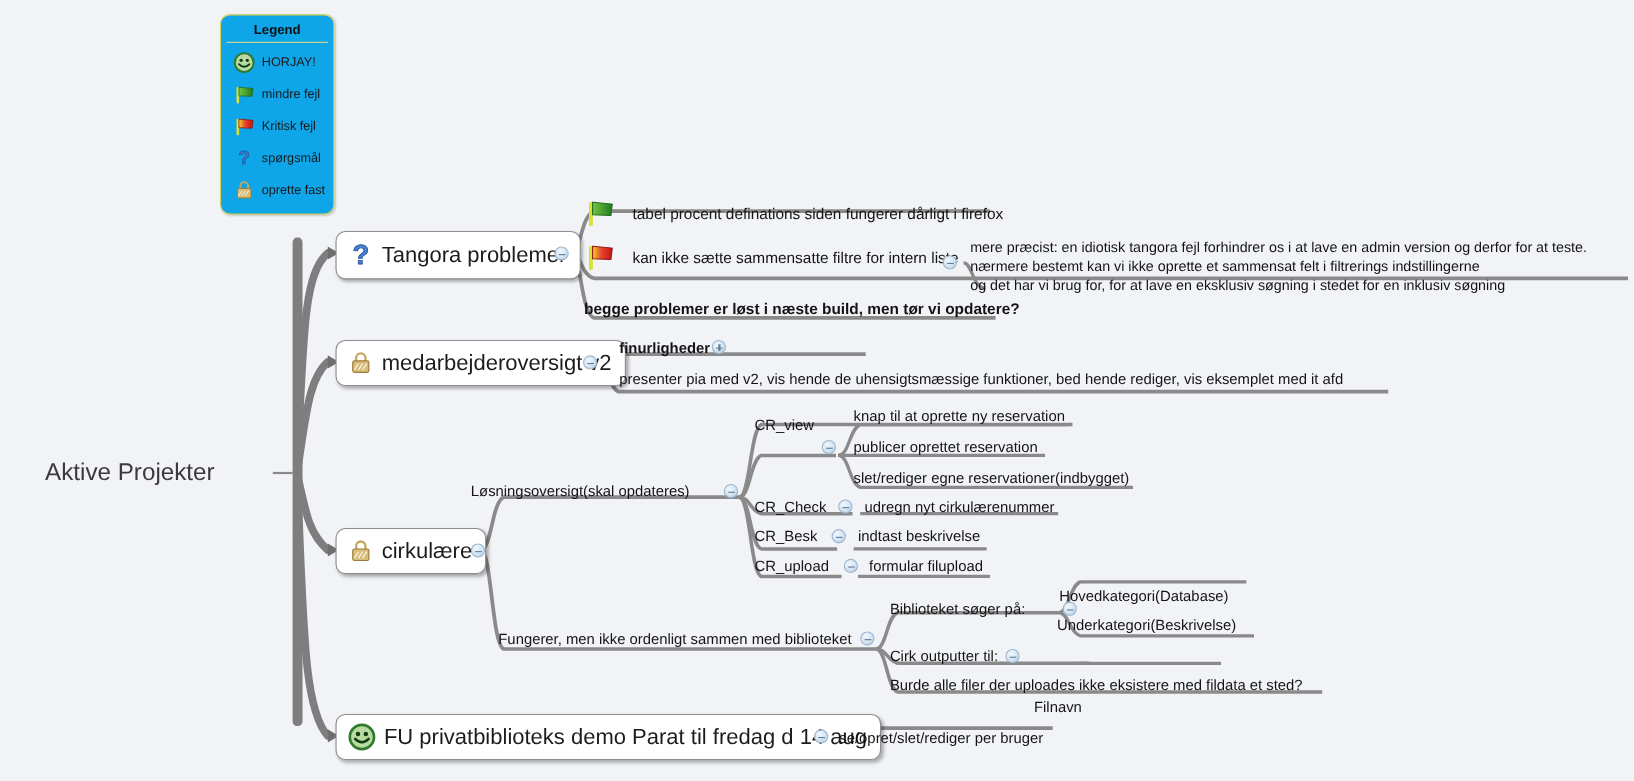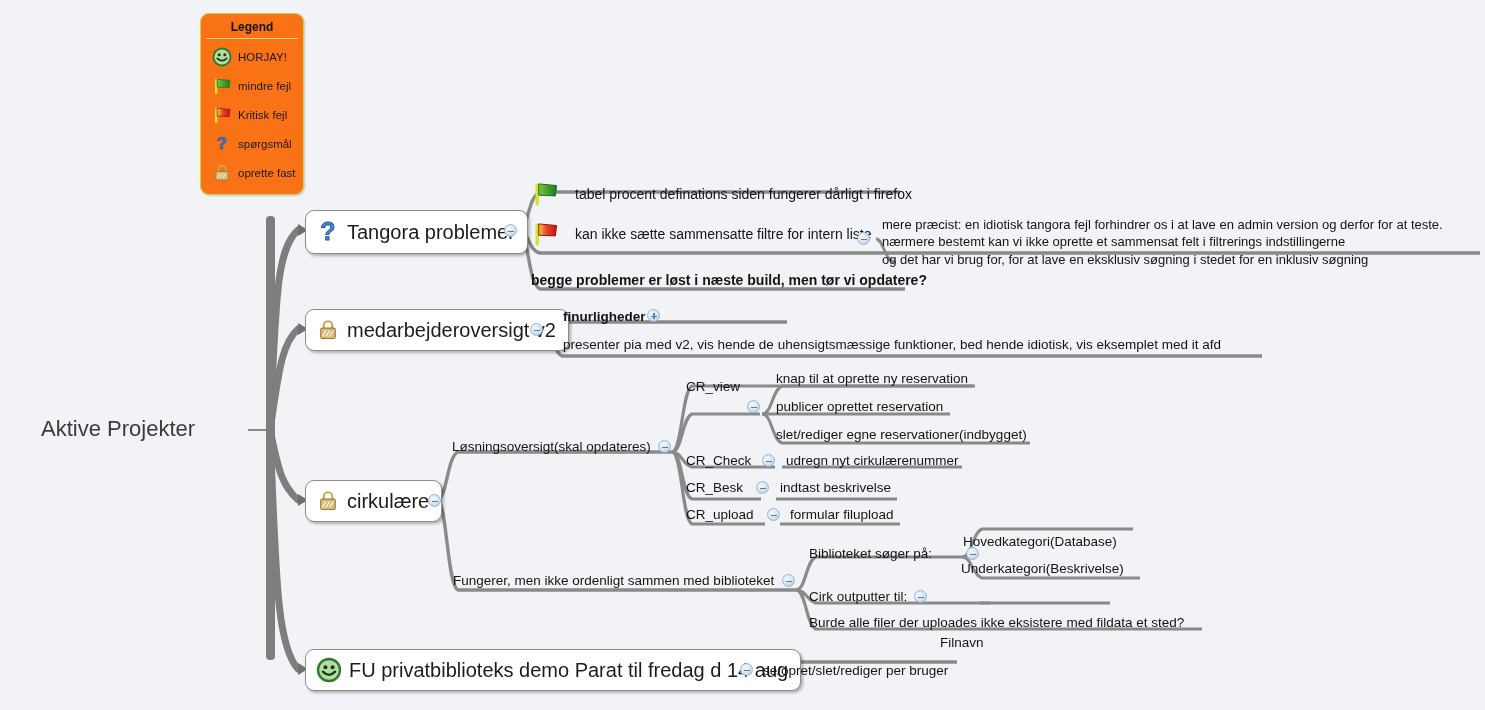--- a/index.html
+++ b/index.html
@@ -9,21 +9,21 @@
     font-family:"Liberation Sans", sans-serif;
     overflow:hidden;
     position:relative;
   }
   #canvas{position:absolute;inset:0;width:1485px;height:710px;}
   svg.edges{position:absolute;left:0;top:0;width:1485px;height:710px;pointer-events:none;}
 
   
   .legend{
     position:absolute;left:200px;top:13px;width:104px;
-    background:#f97316;border:1.5px solid #d6cf4a;border-radius:9px;
+    background:#0ea5e9;border:1.5px solid #d6cf4a;border-radius:9px;
     box-shadow:1px 1px 2px rgba(0,0,0,.18);
     padding:6px 5px 7px 5px;box-sizing:border-box;
   }
   .legend-title{
     text-align:center;font-weight:bold;font-size:12px;color:#111;
     padding-bottom:4px;margin-bottom:3px;border-bottom:1px solid #ddd68f;
   }
   .legend-row{display:flex;align-items:center;height:29px;gap:5px;padding-left:5px;}
   .legend-label{font-size:11.5px;color:#1a1a1a;white-space:nowrap;}
 
@@ -243,35 +243,35 @@
         <path d="M6 16.4 L9.2 11.5 M9.2 16.4 L12.4 11.5 M12.4 16.4 L15.4 11.5" stroke="#fff" stroke-width="0.95" opacity=".85"></path>
       </svg>
     </span>
     <span class="lbl">medarbejderoversigt v2</span>
   </div>
   <div class="bubble" style="left:530px;top:323px;"></div>
 
   <div class="leaf" style="left:563px;top:308px;font-weight:bold;">finurligheder</div>
   <div class="bubble plus" style="left:647px;top:309px;"></div>
 
-  <div class="leaf" style="left:563px;top:336px;">presenter pia med v2, vis hende de uhensigtsmæssige funktioner, bed hende idiotisk, vis eksemplet med it afd</div>
+  <div class="leaf" style="left:563px;top:336px;">presenter pia med v2, vis hende de uhensigtsmæssige funktioner, bed hende rediger, vis eksemplet med it afd</div>
 
   <div class="node" style="left:305px;top:480px;">
     <span class="ico">
       <svg width="26" height="28" viewBox="0 0 22 22">
         <path d="M7.4 9.5 V7.2 a3.6 3.6 0 0 1 7.2 0 V9.5" fill="none" stroke="#c7a75c" stroke-width="1.8"></path>
         <rect x="4.8" y="9.4" width="12.4" height="8.8" rx="1.4" fill="#d8bd78" stroke="#9b7c36" stroke-width="0.9"></rect>
         <path d="M6 16.4 L9.2 11.5 M9.2 16.4 L12.4 11.5 M12.4 16.4 L15.4 11.5" stroke="#fff" stroke-width="0.95" opacity=".85"></path>
       </svg>
     </span>
     <span class="lbl">cirkulære</span>
   </div>
   <div class="bubble" style="left:428px;top:494px;"></div>
 
-  <div class="leaf" style="left:452px;top:438px;text-align:right;">Løsningsoversigt(skal opdateres)</div>
+  <div class="leaf" style="left:428px;top:438px;text-align:right;">Løsningsoversigt(skal opdateres)</div>
   <div class="bubble" style="left:658px;top:440px;"></div>
 
   <div class="leaf" style="left:686px;top:378px;">CR_view</div>
   <div class="bubble" style="left:747px;top:400px;"></div>
   <div class="leaf" style="left:776px;top:370px;">knap til at oprette ny reservation</div>
   <div class="leaf" style="left:776px;top:398px;">publicer oprettet reservation</div>
   <div class="leaf" style="left:776px;top:426px;">slet/rediger egne reservationer(indbygget)</div>
 
   <div class="leaf" style="left:686px;top:452px;">CR_Check</div>
   <div class="bubble" style="left:762px;top:454px;"></div>

